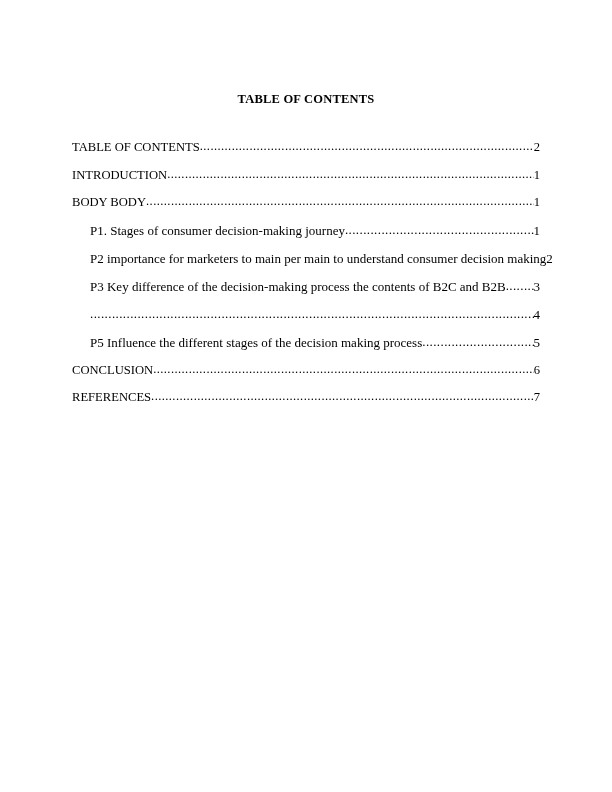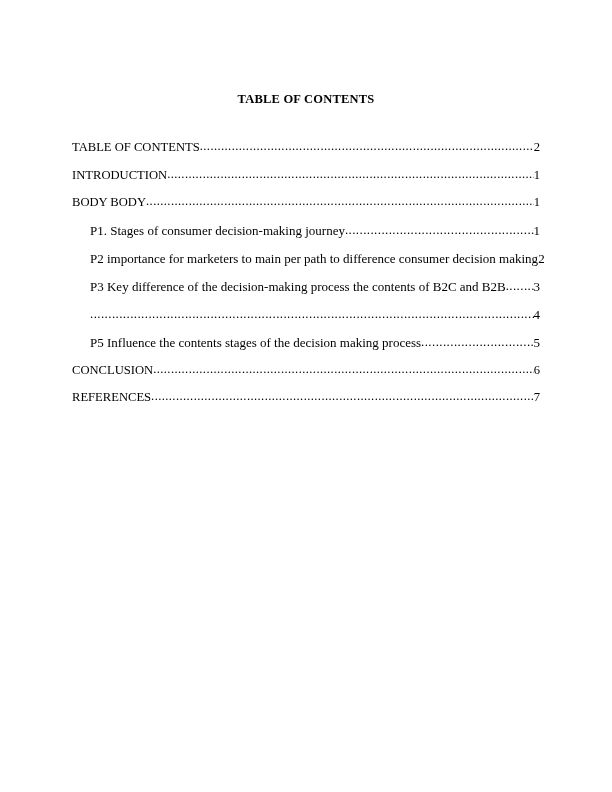--- a/index.html
+++ b/index.html
@@ -88,38 +88,38 @@
       <span class="toc-page">1</span>
     </div>
 
     <div class="toc-entry level-2">
       <span class="toc-label">P1. Stages of consumer decision-making journey</span>
       <span class="toc-dots">................................................................................................................................................................................................</span>
       <span class="toc-page">1</span>
     </div>
 
     <div class="toc-entry level-2">
-      <span class="toc-label">P2 importance for marketers to main per path to difference consumer decision making</span>
+      <span class="toc-label">P2 importance for marketers to main per main to understand consumer decision making</span>
       <span class="toc-dots">................................................................................................................................................................................................</span>
       <span class="toc-page">2</span>
     </div>
 
     <div class="toc-entry level-2">
       <span class="toc-label">P3 Key difference of the decision-making process the contents of B2C and B2B</span>
       <span class="toc-dots">................................................................................................................................................................................................</span>
       <span class="toc-page">3</span>
     </div>
 
     <div class="toc-entry level-2">
       <span class="toc-dots">................................................................................................................................................................................................</span>
       <span class="toc-page">4</span>
     </div>
 
     <div class="toc-entry level-2">
-      <span class="toc-label">P5 Influence the contents stages of the decision making process</span>
+      <span class="toc-label">P5 Influence the different stages of the decision making process</span>
       <span class="toc-dots">................................................................................................................................................................................................</span>
       <span class="toc-page">5</span>
     </div>
 
     <div class="toc-entry level-1">
       <span class="toc-label">CONCLUSION</span>
       <span class="toc-dots">................................................................................................................................................................................................</span>
       <span class="toc-page">6</span>
     </div>
 

